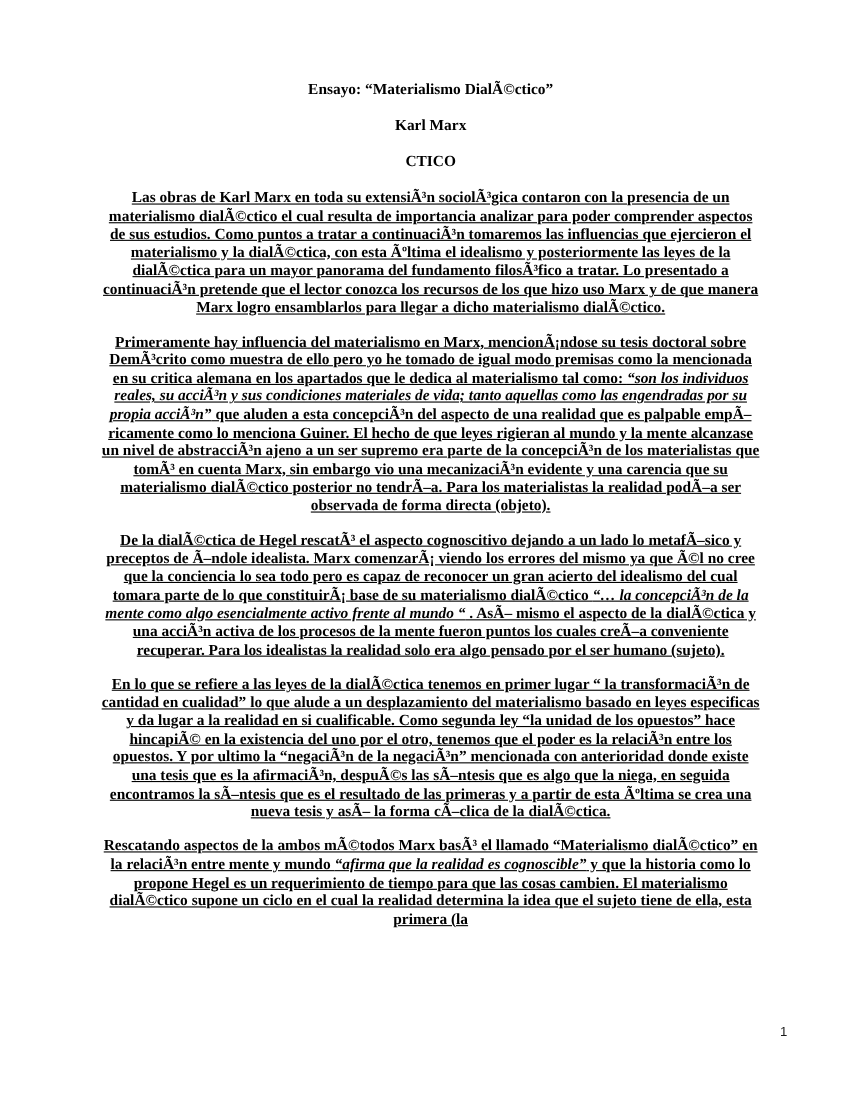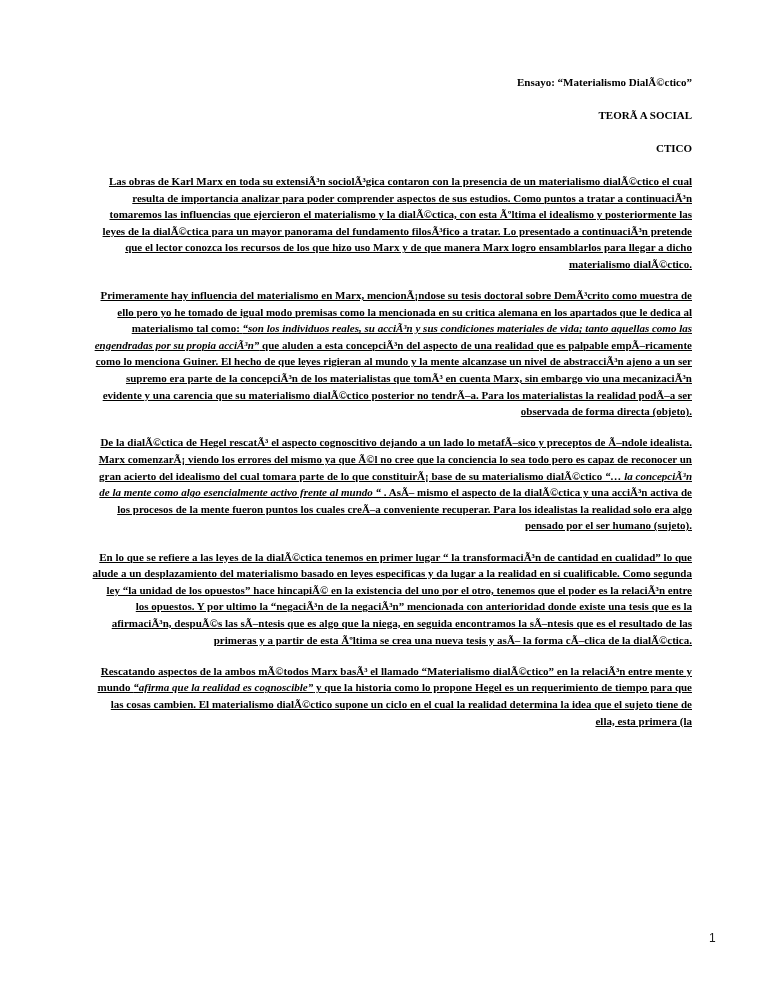--- a/index.html
+++ b/index.html
@@ -15,23 +15,23 @@
     overflow: hidden;
   }
   .content {
     position: absolute;
     left: 91px;
     top: 74px;
     width: 601px;
     color: #000000;
     font-family: "Liberation Serif", serif;
     font-weight: 700;
-    font-size: 11px;
+    font-size: 14px;
     line-height: 16.6px;
-    text-align: right;
+    text-align: center;
   }
   .hline {
     margin: 0 0 16.4px 0;
     white-space: pre-wrap;
   }
   p.para {
     margin: 0 0 14.6px 0;
     text-decoration: underline;
   }
   .italic {
@@ -45,21 +45,21 @@
     font-size: 12px;
     color: #1a1a1a;
   }
 </style>
 </head>
 <body>
 
 <div class="page">
   <div class="content">
     <div class="hline">Ensayo: “Materialismo DialÃ©ctico”</div>
-    <div class="hline">TEORÃ A SOCIAL</div>
+    <div class="hline">Karl Marx</div>
     <div class="hline">CTICO</div>
     <div>
         <p class="para"><span>Las obras de Karl Marx en toda su extensiÃ³n sociolÃ³gica contaron con la presencia de un materialismo dialÃ©ctico el cual resulta de importancia analizar para poder comprender aspectos de sus estudios. Como puntos a tratar a continuaciÃ³n tomaremos las influencias que ejercieron el materialismo y la dialÃ©ctica, con esta Ãºltima el idealismo y posteriormente las leyes de la dialÃ©ctica para un mayor panorama del fundamento filosÃ³fico a tratar. Lo presentado a continuaciÃ³n pretende que el lector conozca los recursos de los que hizo uso Marx y de que manera Marx logro ensamblarlos para llegar a dicho materialismo dialÃ©ctico.</span></p>
         <p class="para"><span>Primeramente hay influencia del materialismo en Marx, mencionÃ¡ndose su tesis doctoral sobre DemÃ³crito como muestra de ello pero yo he tomado de igual modo premisas como la mencionada en su critica alemana en los apartados que le dedica al materialismo tal como: </span><span class="italic">“son los individuos reales, su acciÃ³n y sus condiciones materiales de vida; tanto aquellas como las engendradas por su propia acciÃ³n”</span><span> que aluden a esta concepciÃ³n del aspecto de una realidad que es palpable empÃ–ricamente como lo menciona Guiner. El hecho de que leyes rigieran al mundo y la mente alcanzase un nivel de abstracciÃ³n ajeno a un ser supremo era parte de la concepciÃ³n de los materialistas que tomÃ³ en cuenta Marx, sin embargo vio una mecanizaciÃ³n evidente y una carencia que su materialismo dialÃ©ctico posterior no tendrÃ–a. Para los materialistas la realidad podÃ–a ser observada de forma directa (objeto).</span></p>
         <p class="para"><span>De la dialÃ©ctica de Hegel rescatÃ³ el aspecto cognoscitivo dejando a un lado lo metafÃ–sico y preceptos de Ã–ndole idealista. Marx comenzarÃ¡ viendo los errores del mismo ya que Ã©l no cree que la conciencia lo sea todo pero es capaz de reconocer un gran acierto del idealismo del cual tomara parte de lo que constituirÃ¡ base de su materialismo dialÃ©ctico </span><span class="italic">“… la concepciÃ³n de la mente como algo esencialmente activo frente al mundo “</span><span> . AsÃ– mismo el aspecto de la dialÃ©ctica y una acciÃ³n activa de los procesos de la mente fueron puntos los cuales creÃ–a conveniente recuperar. Para los idealistas la realidad solo era algo pensado por el ser humano (sujeto).</span></p>
         <p class="para"><span>En lo que se refiere a las leyes de la dialÃ©ctica tenemos en primer lugar “ la transformaciÃ³n de cantidad en cualidad” lo que alude a un desplazamiento del materialismo basado en leyes especificas y da lugar a la realidad en si cualificable. Como segunda ley “la unidad de los opuestos” hace hincapiÃ© en la existencia del uno por el otro, tenemos que el poder es la relaciÃ³n entre los opuestos. Y por ultimo la “negaciÃ³n de la negaciÃ³n” mencionada con anterioridad donde existe una tesis que es la afirmaciÃ³n, despuÃ©s las sÃ–ntesis que es algo que la niega, en seguida encontramos la sÃ–ntesis que es el resultado de las primeras y a partir de esta Ãºltima se crea una nueva tesis y asÃ– la forma cÃ–clica de la dialÃ©ctica.</span></p>
         <p class="para"><span>Rescatando aspectos de la ambos mÃ©todos Marx basÃ³ el llamado “Materialismo dialÃ©ctico” en la relaciÃ³n entre mente y mundo </span><span class="italic">“afirma que la realidad es cognoscible”</span><span> y que la historia como lo propone Hegel es un requerimiento de tiempo para que las cosas cambien. El materialismo dialÃ©ctico supone un ciclo en el cual la realidad determina la idea que el sujeto tiene de ella, esta primera (la</span></p>
       </div>
   </div>
   <div class="page-number">1</div>

